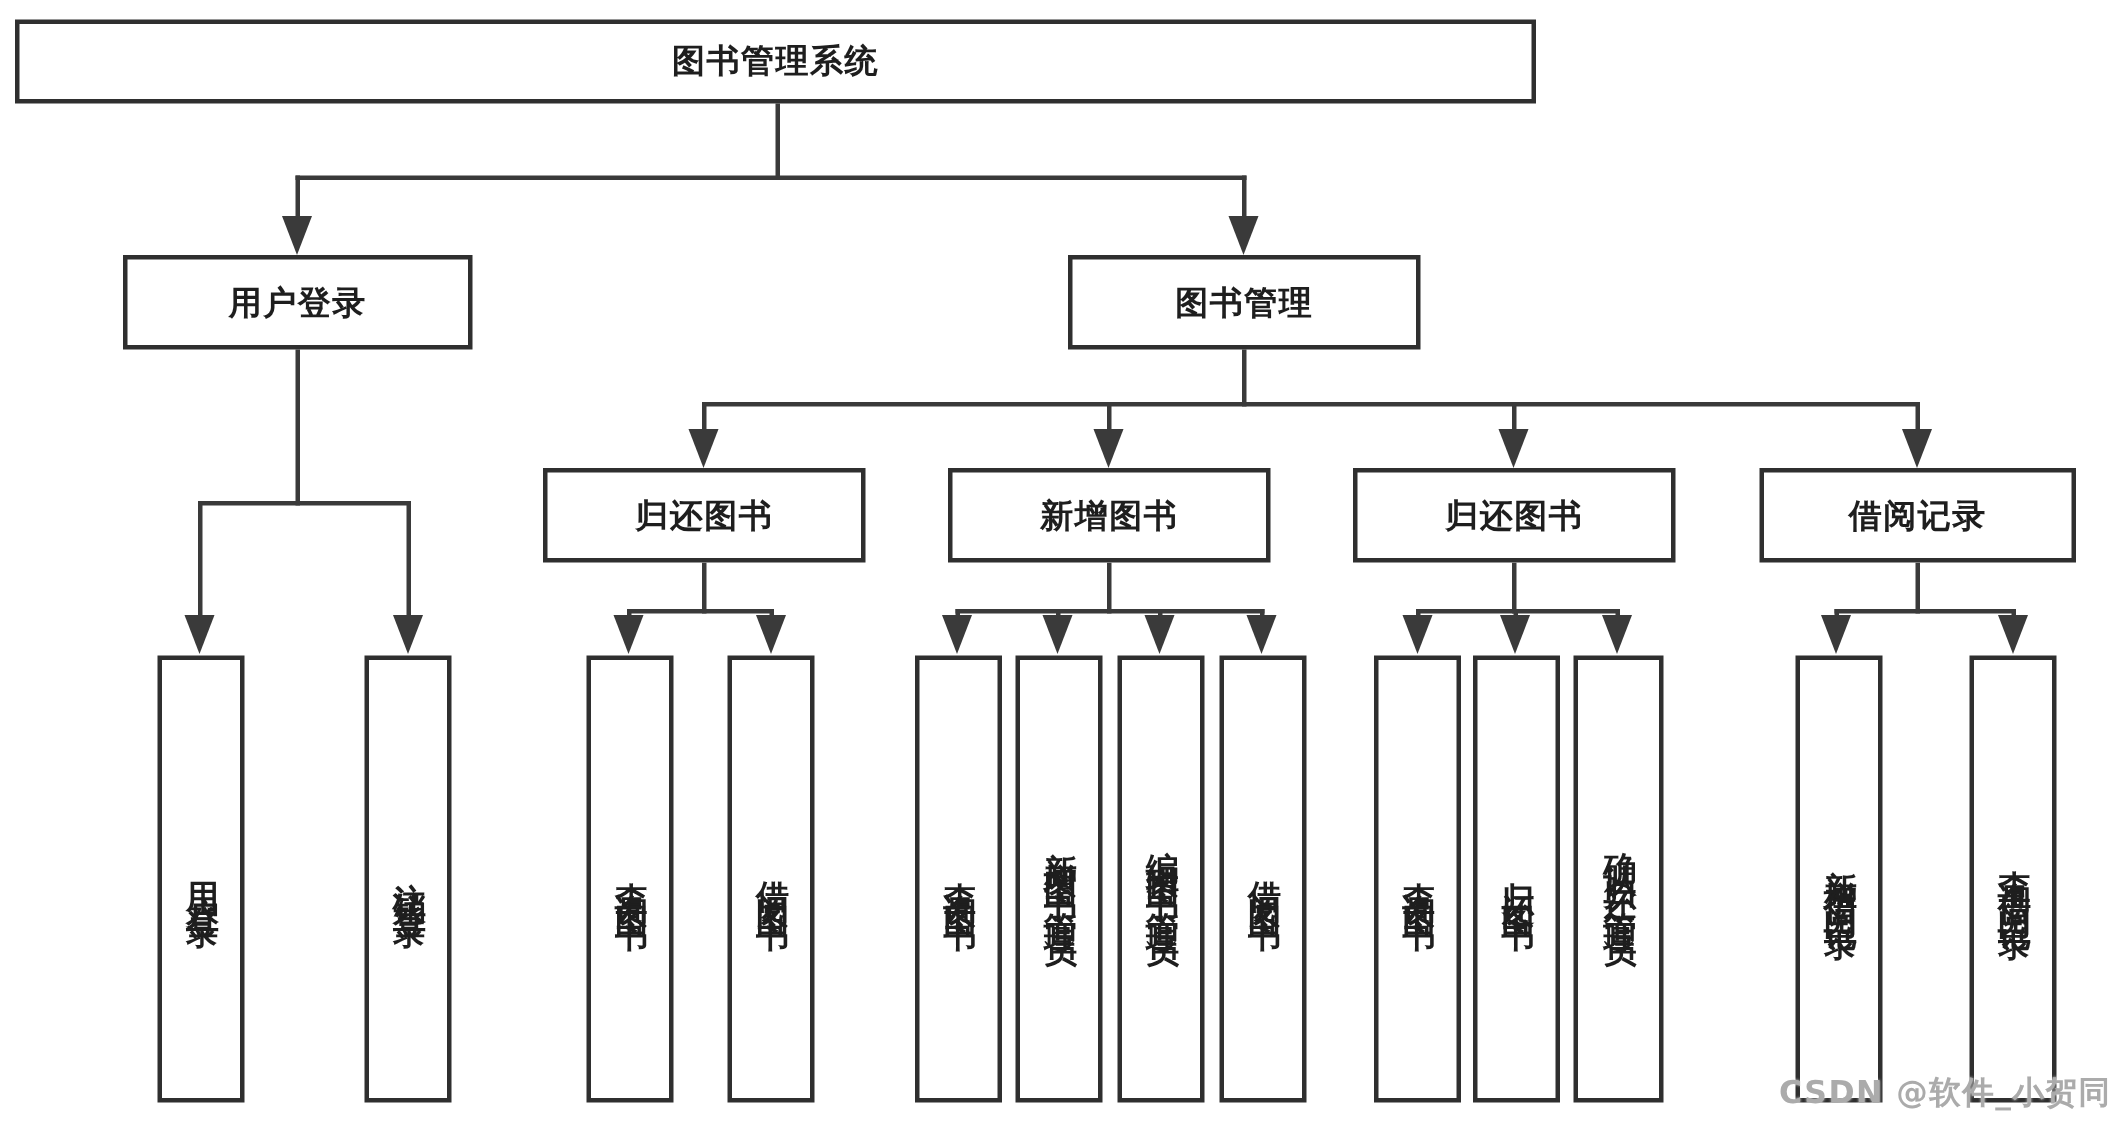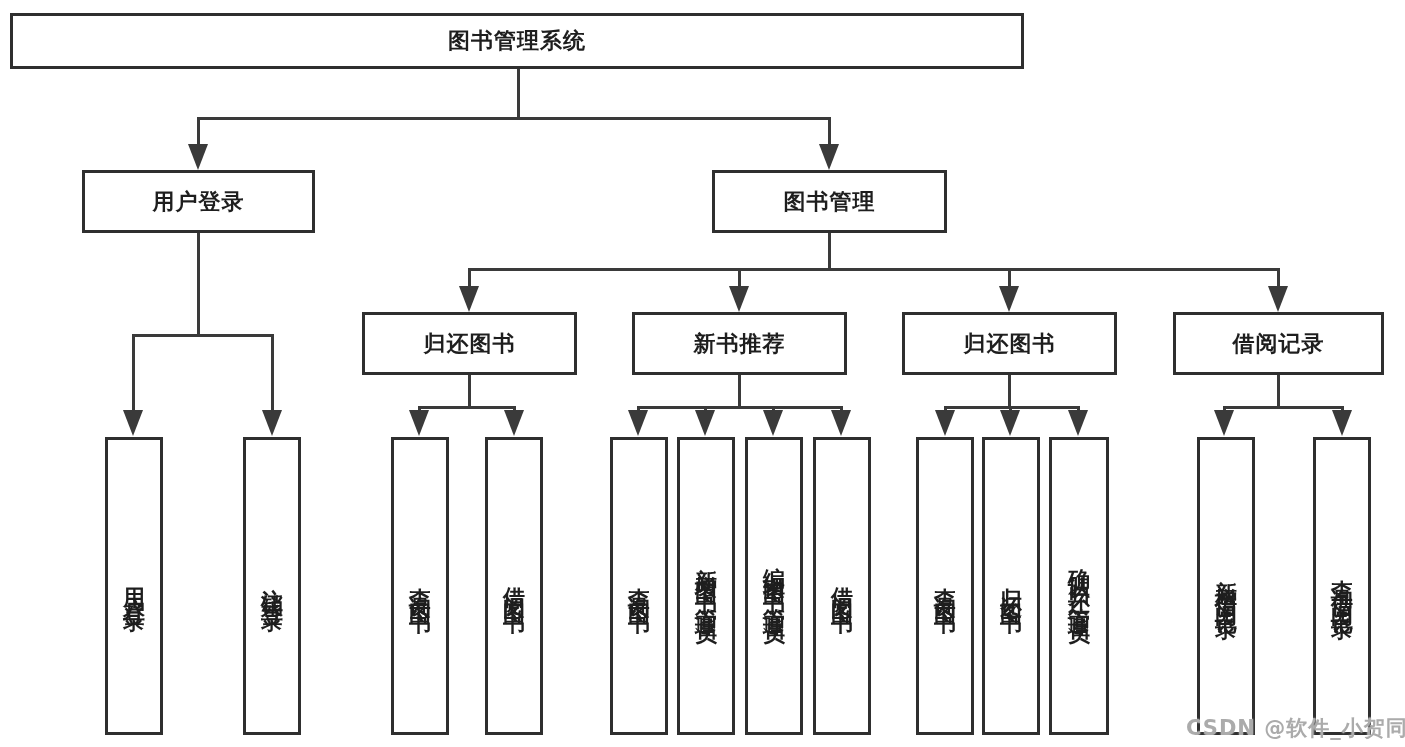--- a/index.html
+++ b/index.html
@@ -132,21 +132,21 @@
     <span>用户登录</span>
   </div>
   <div class="box hnode" style="left:712px;top:170px;width:235px;height:63px;">
     <span>图书管理</span>
   </div>
 
   <div class="box hnode" style="left:362px;top:312px;width:215px;height:63px;">
     <span>归还图书</span>
   </div>
   <div class="box hnode" style="left:632px;top:312px;width:215px;height:63px;">
-    <span>新书推荐</span>
+    <span>新增图书</span>
   </div>
   <div class="box hnode" style="left:902px;top:312px;width:215px;height:63px;">
     <span>归还图书</span>
   </div>
   <div class="box hnode" style="left:1173px;top:312px;width:211px;height:63px;">
     <span>借阅记录</span>
   </div>
 
   <div class="box vnode" style="left:105px;top:437px;width:58px;height:298px;">
     <span class="vtext">用户登录</span>

